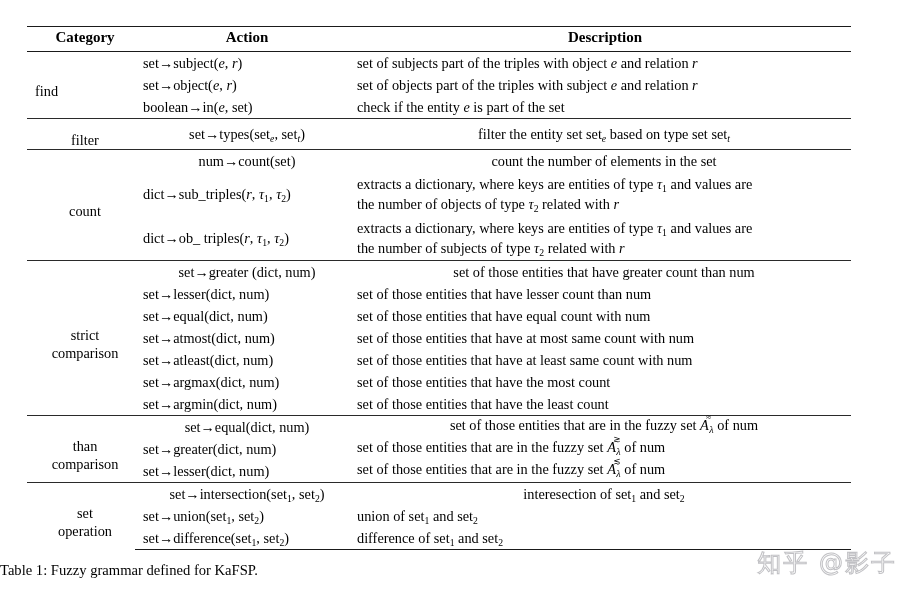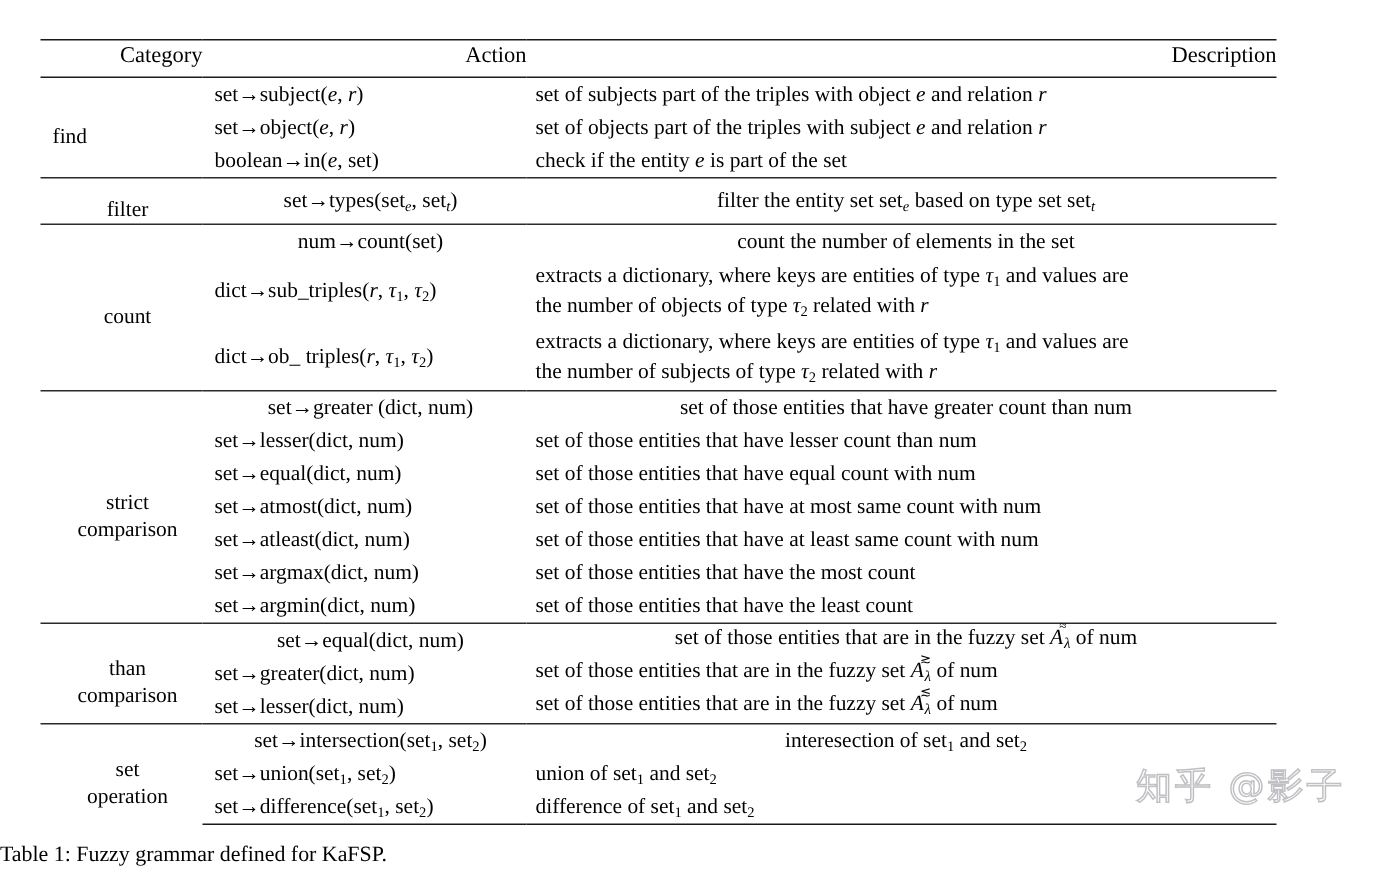--- a/index.html
+++ b/index.html
@@ -42,22 +42,22 @@
   table.grammar col.c-act { width: 216px; }
   table.grammar col.c-desc { width: 500px; }
 
   
   tr.toprule > * { border-top: 1.6px solid #1a1a1a; }
   tr.midrule-heavy > * { border-top: 1.2px solid #1a1a1a; }
   tr.midrule > * { border-top: 1px solid #2a2a2a; text-align: center; }
   tr.botrule > * { border-bottom: 1.6px solid #1a1a1a; }
 
   th {
-    text-align: right;
-    font-weight: normal;
+    text-align: center;
+    font-weight: bold;
     padding: 3px 0 6px 8px;
     vertical-align: bottom;
     font-size: 15px;
   }
 
   td {
     padding: 0 0 0 8px;
     vertical-align: middle;
     text-align: left;
   }
@@ -119,21 +119,21 @@
     position: absolute;
     left: 0;
     top: 562px;
     width: 915px;
     font-size: 14.6px;
   }
 
   .watermark {
     position: absolute;
     right: 18px;
-    top: 508px;
+    top: 547px;
     font-family: "DejaVu Sans", sans-serif;
     font-size: 24px;
     letter-spacing: 2px;
     color: transparent;
     -webkit-text-stroke: 1px rgba(120,120,128,0.55);
     opacity: 0.85;
     white-space: nowrap;
     user-select: none;
     pointer-events: none;
   }

